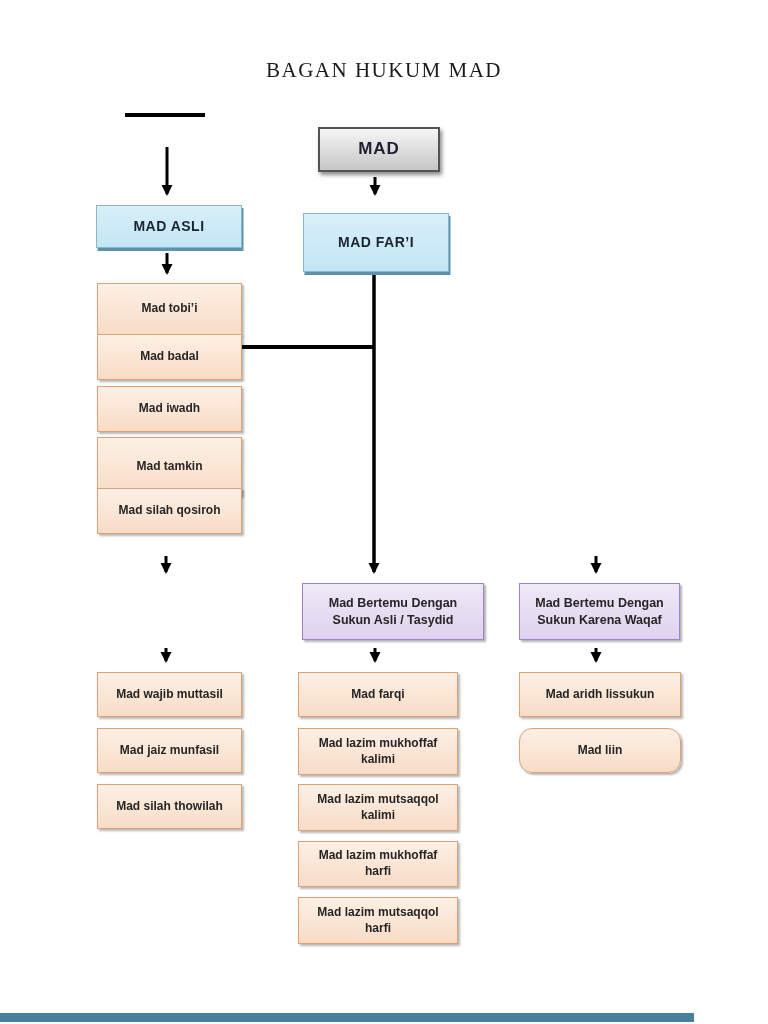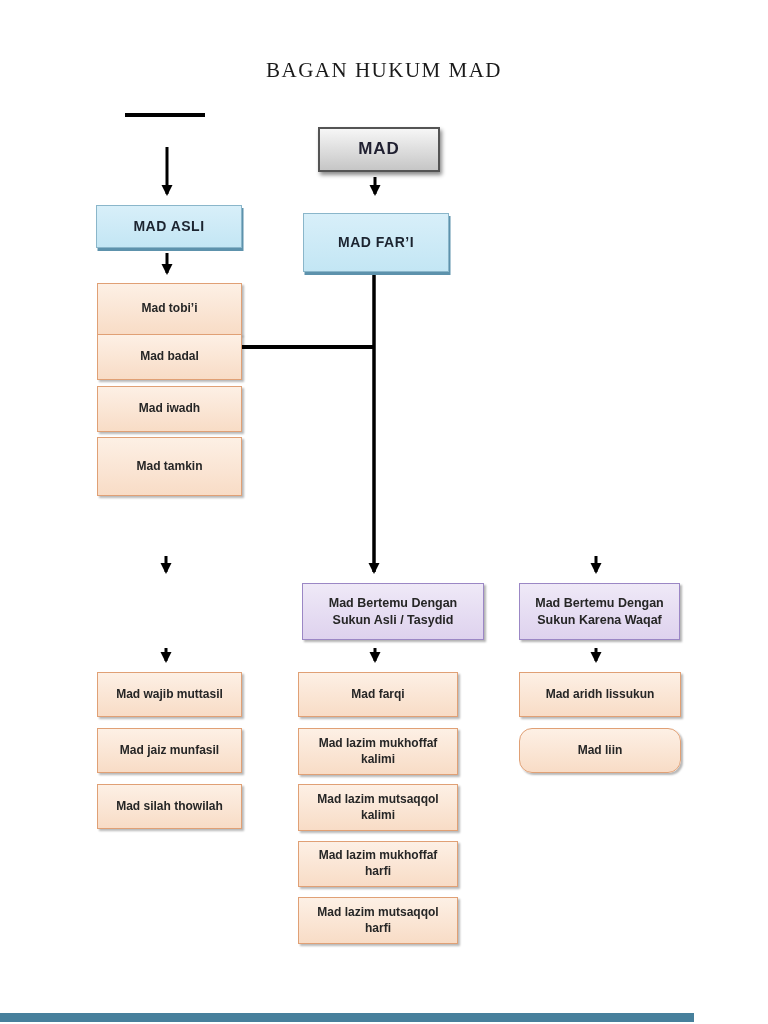--- a/index.html
+++ b/index.html
@@ -78,20 +78,21 @@
 
   <div class="box box-root" style="left:318px; top:127px; width:122px; height:45px;">MAD</div>
 
   <div class="box box-blue" style="left:96px; top:205px; width:146px; height:43px;text-align:center;">MAD ASLI</div>
   <div class="box box-blue" style="left:303px; top:205px; width:146px; height:59px;margin-top:8px;">MAD FAR’I</div>
 
   <div class="box box-peach" style="left:97px; top:283px; width:145px; height:52px;">Mad tobi’i</div>
   <div class="box box-peach" style="left:97px; top:334px; width:145px; height:46px;">Mad badal</div>
   <div class="box box-peach" style="left:97px; top:386px; width:145px; height:46px;">Mad iwadh</div>
   <div class="box box-peach" style="left:97px; top:437px; width:145px; height:59px;">Mad tamkin</div>
+  <div class="box box-peach" style="left:97px; top:488px; width:145px; height:46px;">Mad silah qosiroh</div>
 
   <div class="box box-purple" style="left:302px; top:583px; width:182px; height:57px;">Mad Bertemu Dengan Sukun Asli / Tasydid</div>
   <div class="box box-purple" style="left:519px; top:583px; width:161px; height:57px;">Mad Bertemu Dengan Sukun Karena Waqaf</div>
 
   <div class="box box-peach" style="left:97px; top:672px; width:145px; height:45px;">Mad wajib muttasil</div>
   <div class="box box-peach" style="left:97px; top:728px; width:145px; height:45px;">Mad jaiz munfasil</div>
   <div class="box box-peach" style="left:97px; top:784px; width:145px; height:45px;">Mad silah thowilah</div>
 
   <div class="box box-peach" style="left:298px; top:672px; width:160px; height:45px;">Mad farqi</div>
   <div class="box box-peach" style="left:298px; top:728px; width:160px; height:47px;">Mad lazim mukhoffaf kalimi</div>

